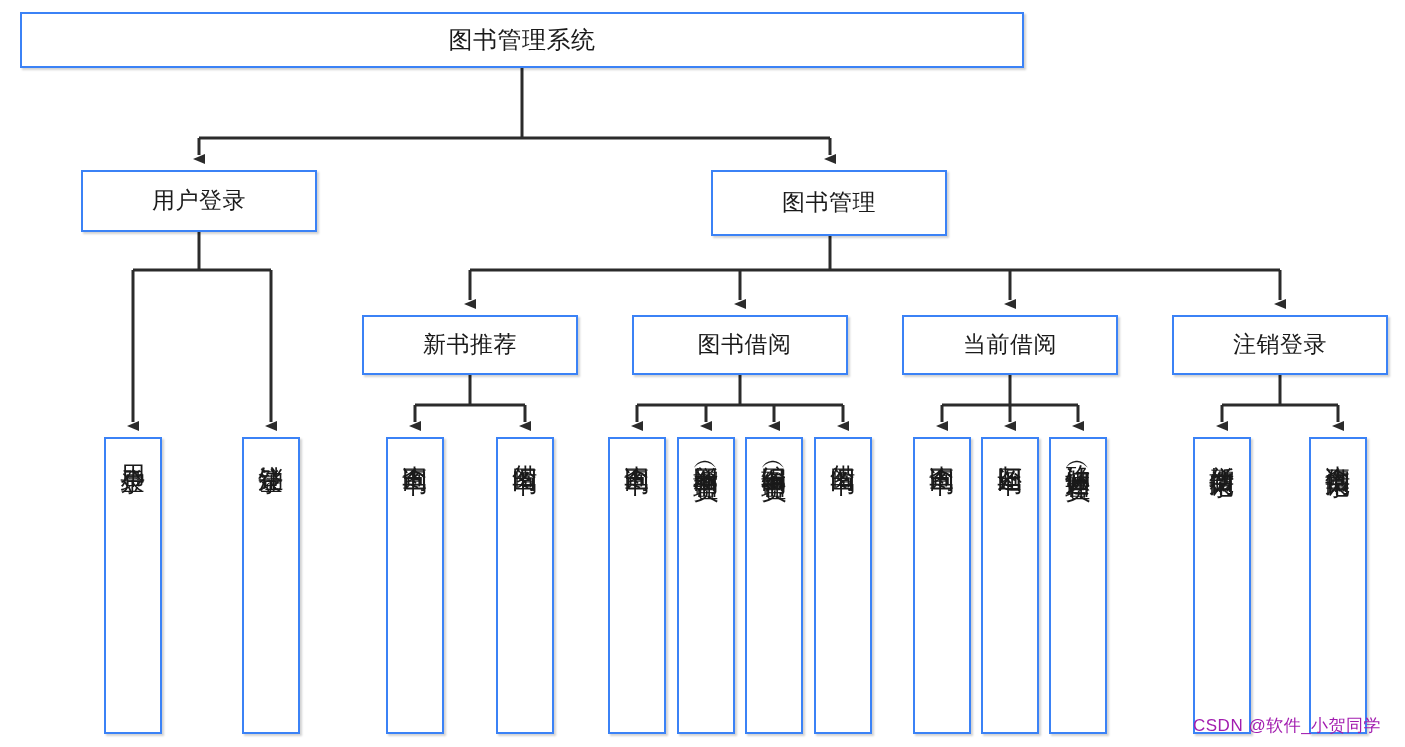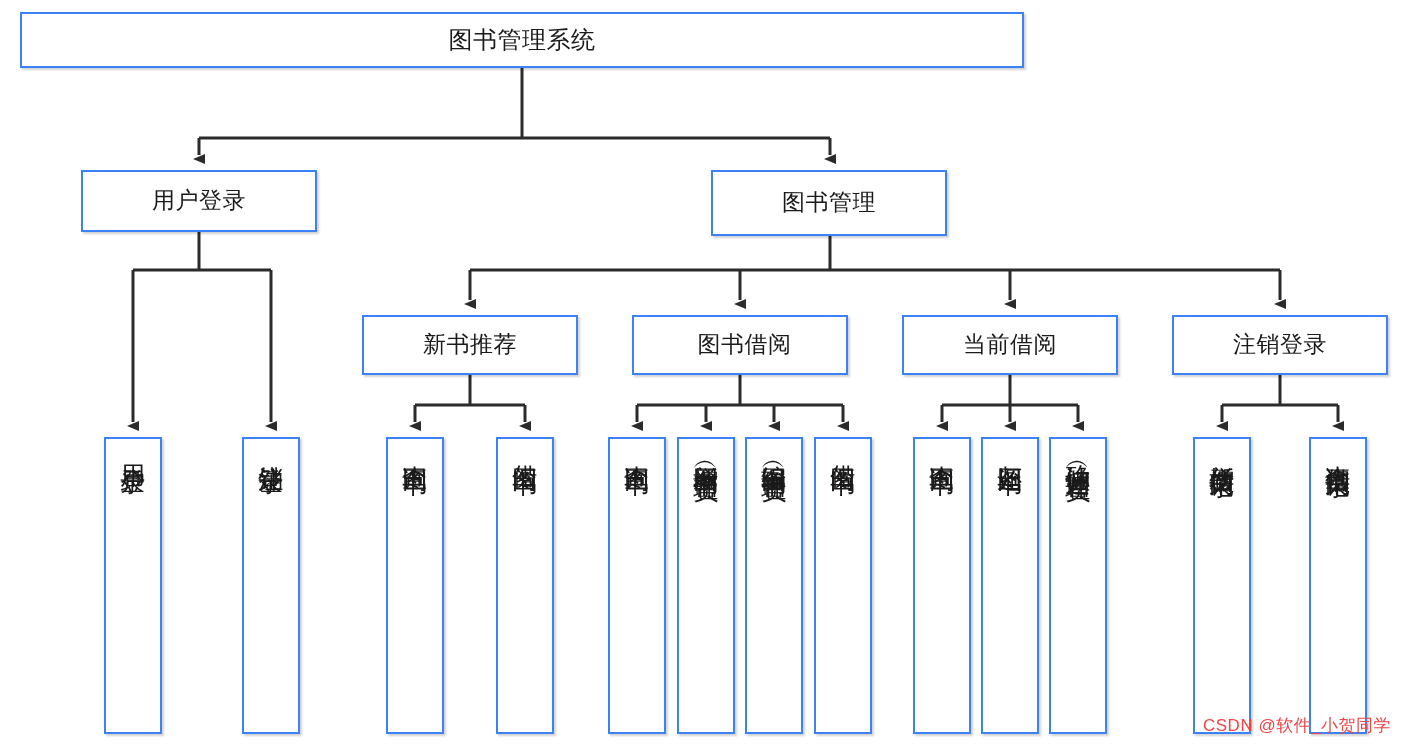--- a/index.html
+++ b/index.html
@@ -54,26 +54,25 @@
   .node.vert .label {
     writing-mode: vertical-rl;
     text-orientation: upright;
     font-size: 25px;
     line-height: 1.05;
     letter-spacing: 2px;
     white-space: nowrap;
   }
   .watermark {
     position: absolute;
-    color: #ef4444;
+    color: #a21caf;
     font-size: 17px;
     letter-spacing: 0.5px;
     white-space: nowrap;
     font-family: "Liberation Sans", "DejaVu Sans", sans-serif;
-    padding-left: 10px;
   }
 </style>
 </head>
 <body>
 
 <div id="canvas">
 
   <svg class="wires" viewBox="0 0 1405 747" xmlns="http://www.w3.org/2000/svg">
     <defs>
       <marker id="arrow" markerWidth="10" markerHeight="12" refX="1" refY="6" orient="auto" markerUnits="userSpaceOnUse">

